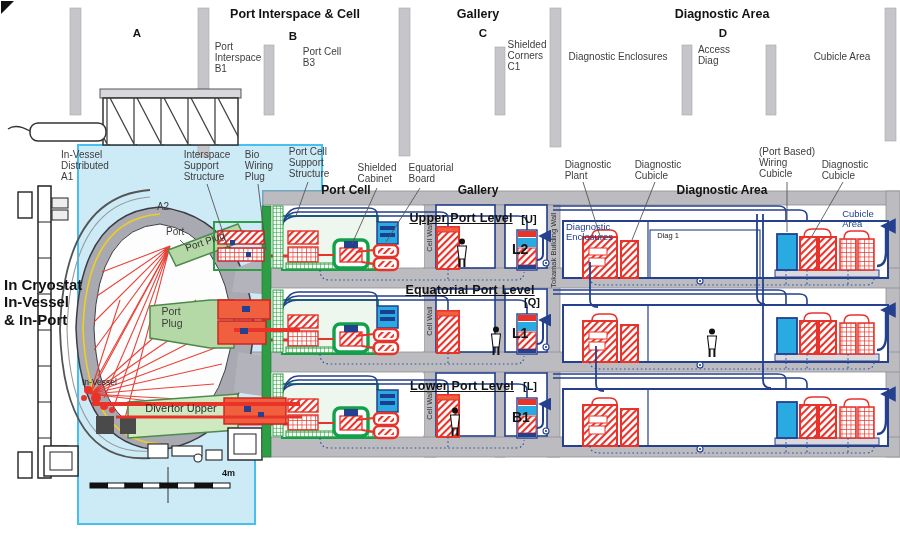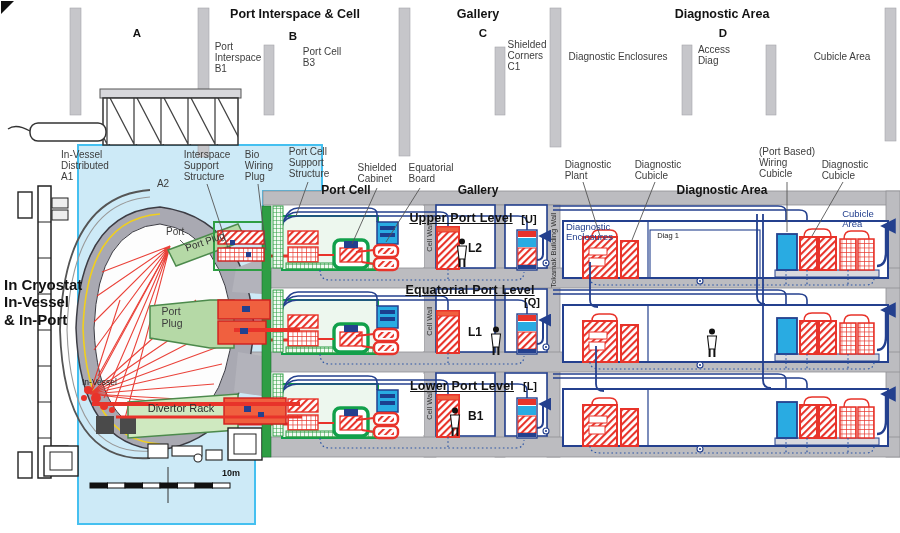--- a/index.html
+++ b/index.html
@@ -6,21 +6,21 @@
   #stage{position:relative;width:900px;height:533px;background:#fff;overflow:hidden;
          font-family:"Liberation Sans",sans-serif;}
   #stage svg{position:absolute;left:0;top:0;}
   .lbl{position:absolute;white-space:pre-line;line-height:1.1;color:#3d3d3d;font-size:10px;z-index:5;}
   .ctr{transform:translateX(-50%);}
   .b{font-weight:bold;color:#131313;}
   .z{font-size:12.5px;}
   .col{font-size:11.5px;}
   .sect{font-size:12px;}
   .rowtitle{font-size:12.5px;letter-spacing:.2px;text-decoration:underline;}
-  .code{font-size:12px;}
+  .code{font-size:14px;margin-left:44px;}
   .corner{font-size:11px;}
   .small{font-size:9.5px;}
   .tiny{font-size:7.5px;color:#222;}
   .rot{transform:rotate(-90deg);text-align:center;font-size:7.5px;color:#333;}
   .rot19{transform:translateX(-50%) rotate(-19deg);color:#333;}
   .cryo{font-size:15px;line-height:1.15;}
 </style>
 </head>
 <body>
 
@@ -296,21 +296,21 @@
 <div class="lbl ctr b z" style="left:722px;top:8px">Diagnostic Area</div>
 <div class="lbl ctr b col" style="left:723px;top:27px">D</div>
 <div class="lbl ctr" style="left:618px;top:51px">Diagnostic Enclosures</div>
 <div class="lbl ctr" style="left:714px;top:44px">Access
 Diag</div>
 <div class="lbl ctr" style="left:842px;top:51px">Cubicle Area</div>
 
 <div class="lbl ctr" style="left:85px;top:149px">In-Vessel
 Distributed
 A1</div>
-<div class="lbl ctr" style="left:163px;top:178px">A2</div>
+<div class="lbl ctr" style="left:163px;top:201px">A2</div>
 <div class="lbl ctr" style="left:207px;top:149px">Interspace
 Support
 Structure</div>
 <div class="lbl ctr" style="left:259px;top:149px">Bio
 Wiring
 Plug</div>
 <div class="lbl ctr" style="left:309px;top:146px">Port Cell
 Support
 Structure</div>
 <div class="lbl ctr" style="left:377px;top:162px">Shielded
@@ -332,22 +332,22 @@
 <div class="lbl ctr b sect" style="left:722px;top:184px">Diagnostic Area</div>
 
 <div class="lbl b cryo" style="left:4px;top:276px">In Cryostat
 In-Vessel
 &amp; In-Port</div>
 <div class="lbl" style="left:166px;top:226px">Port</div>
 <div class="lbl rot19" style="left:205px;top:236px">Port Plug</div>
 <div class="lbl ctr" style="left:172px;top:306px;font-size:10.5px">Port
 Plug</div>
 <div class="lbl" style="left:82px;top:378px;font-size:8.5px;color:#222">In-Vessel</div>
-<div class="lbl ctr" style="left:181px;top:402px;font-size:11px;color:#2b2b2b">Divertor Rack</div>
-<div class="lbl b" style="left:222px;top:469px;font-size:9px">10m</div>
+<div class="lbl ctr" style="left:181px;top:402px;font-size:11px;color:#2b2b2b">Divertor Upper</div>
+<div class="lbl b" style="left:222px;top:469px;font-size:9px">4m</div>
 
 <div class="lbl ctr b rowtitle" style="left:461px;top:212px">Upper Port Level</div>
 <div class="lbl b code" style="left:468px;top:242px">L2</div>
 <div class="lbl ctr b corner" style="left:529px;top:213px">[U]</div>
 <div class="lbl small" style="left:566px;top:222px;color:#24408e">Diagnostic
 Enclosures</div>
 <div class="lbl ctr tiny" style="left:668px;top:232px">Diag 1</div>
 <div class="lbl ctr small" style="left:858px;top:209px;color:#24408e">Cubicle
 Area</div>
 

